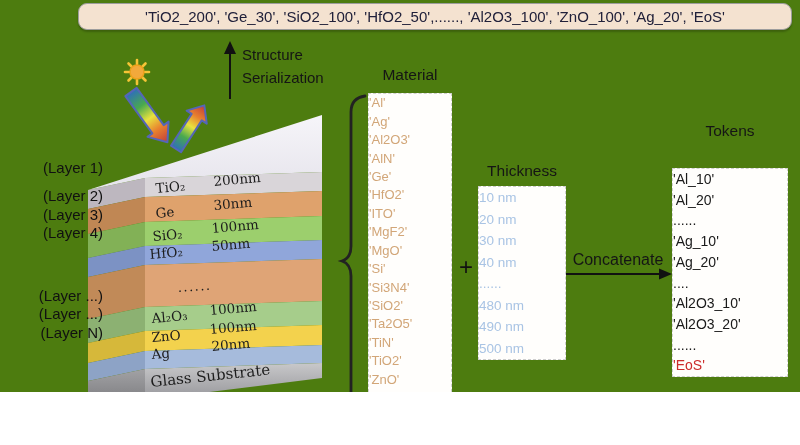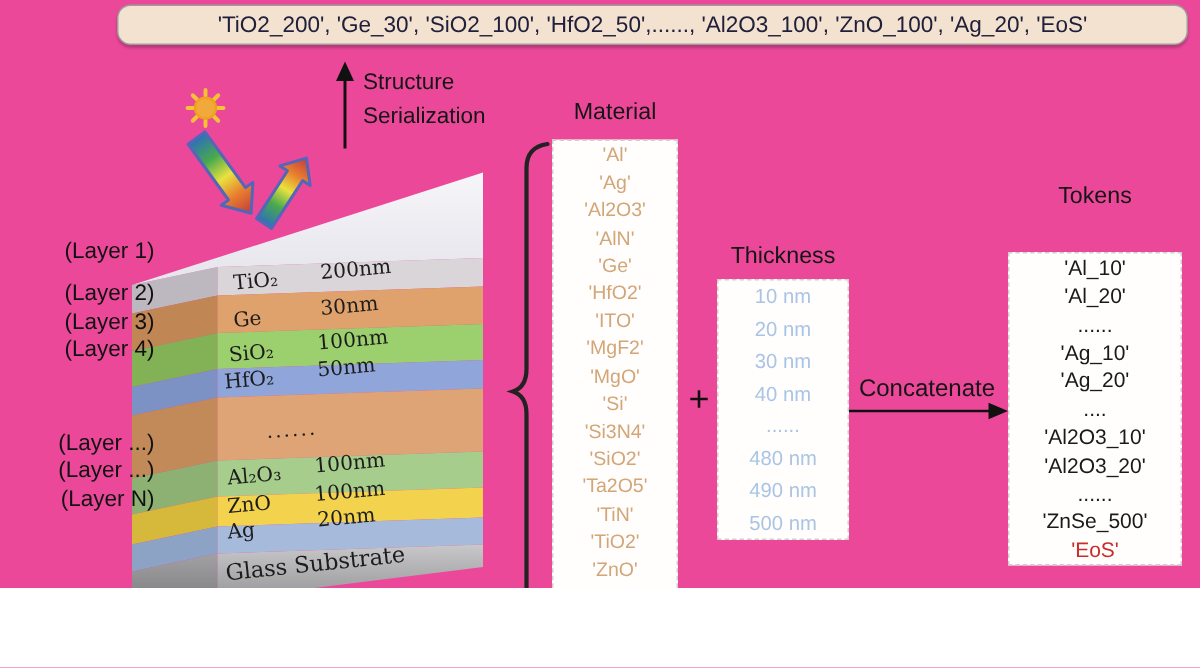--- a/index.html
+++ b/index.html
@@ -1,37 +1,37 @@
 <!DOCTYPE html>
 <html><head>
 <meta charset="utf-8">
 <style>
   html,body{margin:0;padding:0;background:#ffffff;}
-  .canvas{position:relative;width:800px;height:392px;background:#ec4899;overflow:hidden;
+  .canvas{position:relative;width:800px;height:392px;background:#4d7c0f;overflow:hidden;
           font-family:"Liberation Sans",sans-serif;}
 
   
   .top-box{position:absolute;left:78px;top:3px;width:712px;height:25px;
            background:#f4e2d0;border:1.5px solid #9d9d9d;border-radius:9px;
            box-shadow:0 2px 2px rgba(0,0,0,.22);
            display:flex;align-items:center;justify-content:center;}
   .top-box span{font-size:15px;color:#20203a;white-space:nowrap;}
 
   
   .ser-label{position:absolute;left:242px;top:44px;font-size:15px;line-height:22.5px;color:#151515;}
   .ser-label span{display:block;}
 
   
   .llabel{position:absolute;left:24px;width:79px;text-align:right;
           font-size:15px;line-height:16px;color:#111;}
 
   
   .panel{position:absolute;border:1.5px dashed #cfcfcf;background:#fffefc;
          display:flex;flex-direction:column;justify-content:space-around;
-         text-align:center;box-sizing:border-box;}
+         box-sizing:border-box;}
   .panel-material{left:368px;top:93px;width:84px;height:334px;}
   .panel-material div{font-size:13px;color:#d2a678;line-height:18px;}
   .panel-thickness{left:478px;top:186px;width:88px;height:174px;}
   .panel-thickness div{font-size:13.5px;color:#a9c4e4;line-height:19px;}
   .panel-tokens{left:672px;top:168px;width:116px;height:209px;}
   .panel-tokens div{font-size:14px;color:#1a1a1a;line-height:18.5px;}
   .panel-tokens div.eos{color:#cc2b2b;}
 
   .panel-title{position:absolute;text-align:center;font-size:15.5px;color:#151515;}
   .t-material{left:368px;top:66px;width:84px;}
@@ -216,17 +216,16 @@
   <div class="panel panel-tokens">
     <div>'Al_10'</div>
     <div>'Al_20'</div>
     <div>......</div>
     <div>'Ag_10'</div>
     <div>'Ag_20'</div>
     <div>....</div>
     <div>'Al2O3_10'</div>
     <div>'Al2O3_20'</div>
     <div>......</div>
-    <div>'ZnSe_500'</div>
     <div class="eos">'EoS'</div>
   </div>
 
 </div>
 
 </body></html>

